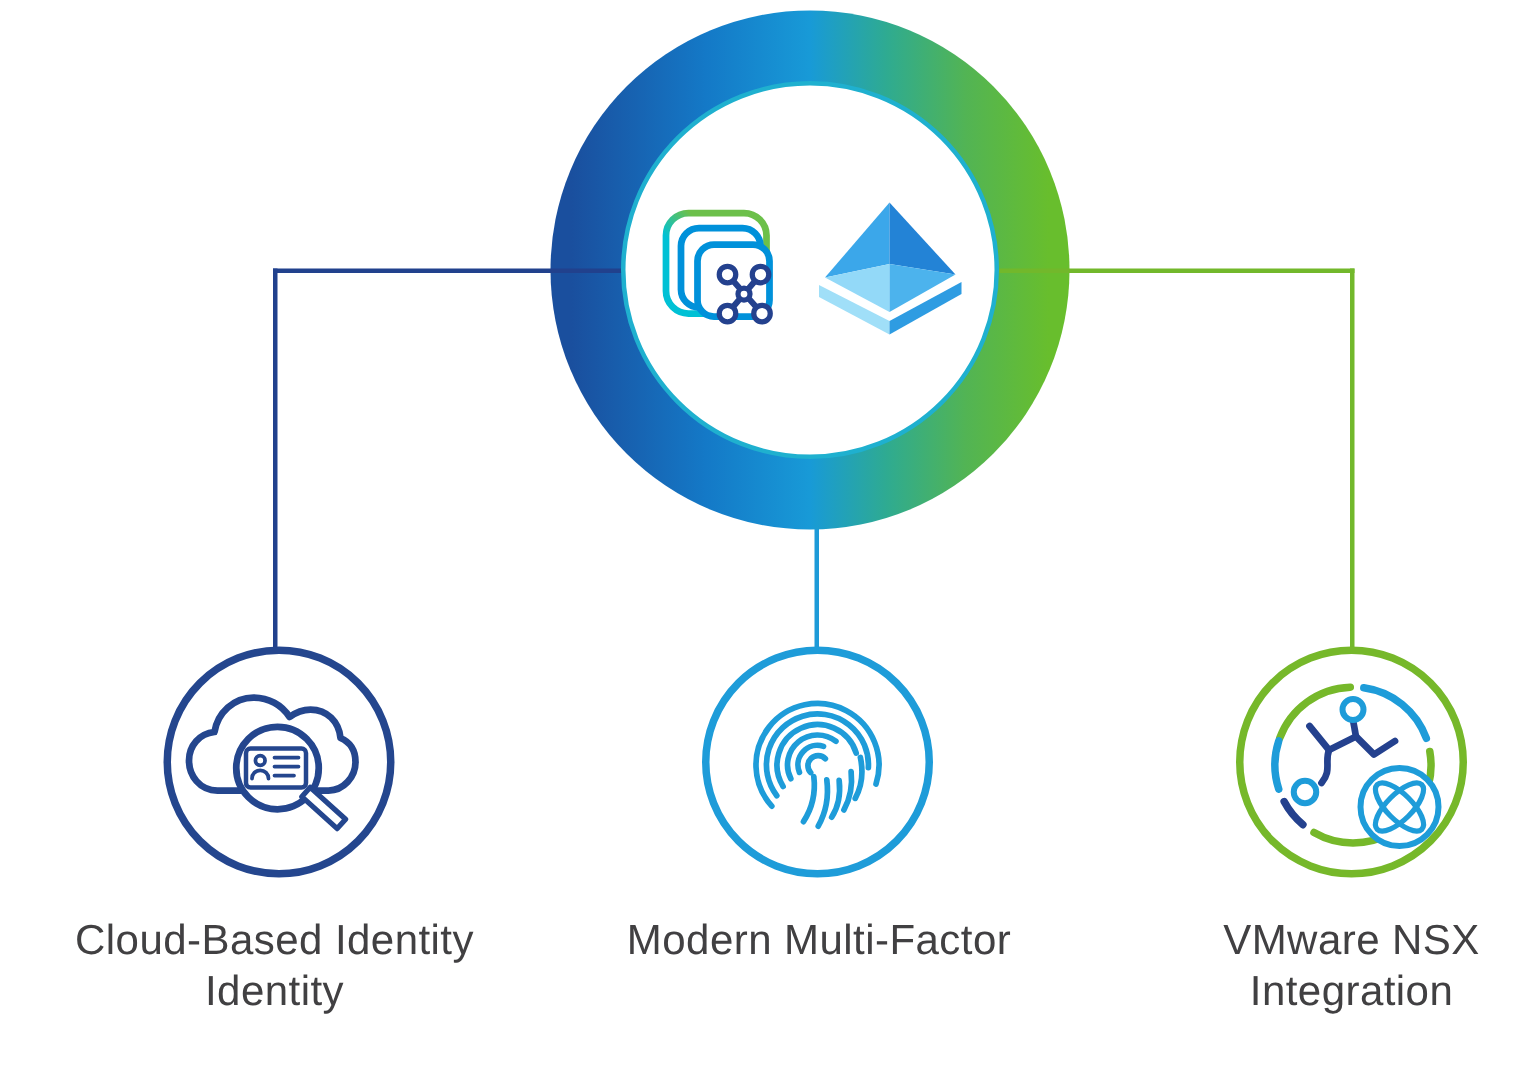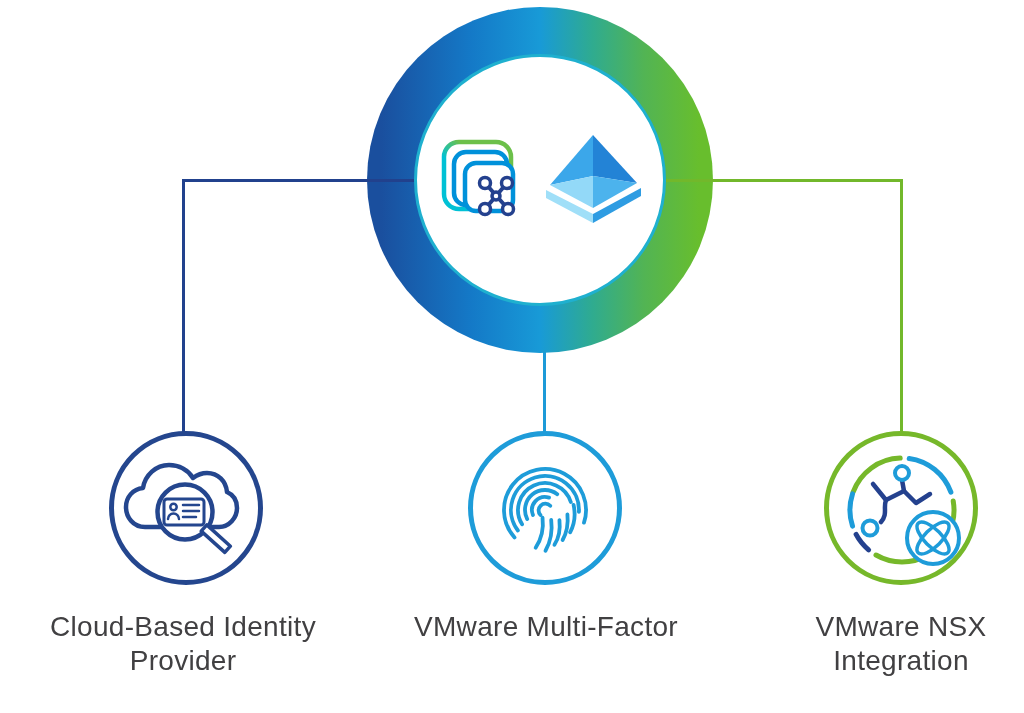--- a/index.html
+++ b/index.html
@@ -153,23 +153,23 @@
       <g>
         <circle cx="918" cy="538" r="26" fill="#fff" stroke="#1e9cd9" stroke-width="4"></circle>
         <ellipse cx="918" cy="538" rx="21" ry="8.5" fill="none" stroke="#1e9cd9" stroke-width="3.5" transform="rotate(45 918 538)"></ellipse>
         <ellipse cx="918" cy="538" rx="21" ry="8.5" fill="none" stroke="#1e9cd9" stroke-width="3.5" transform="rotate(-45 918 538)"></ellipse>
       </g>
     </svg>
   </div>
 
   <div class="label label-left">
     <span>Cloud-Based Identity</span>
-    <span>Provider</span>
+    <span>Identity</span>
   </div>
   <div class="label label-center">
-    <span>VMware Multi-Factor</span>
+    <span>Modern Multi-Factor</span>
   </div>
   <div class="label label-right">
     <span>VMware NSX</span>
     <span>Integration</span>
   </div>
 
 </div>
 
 </body></html>

